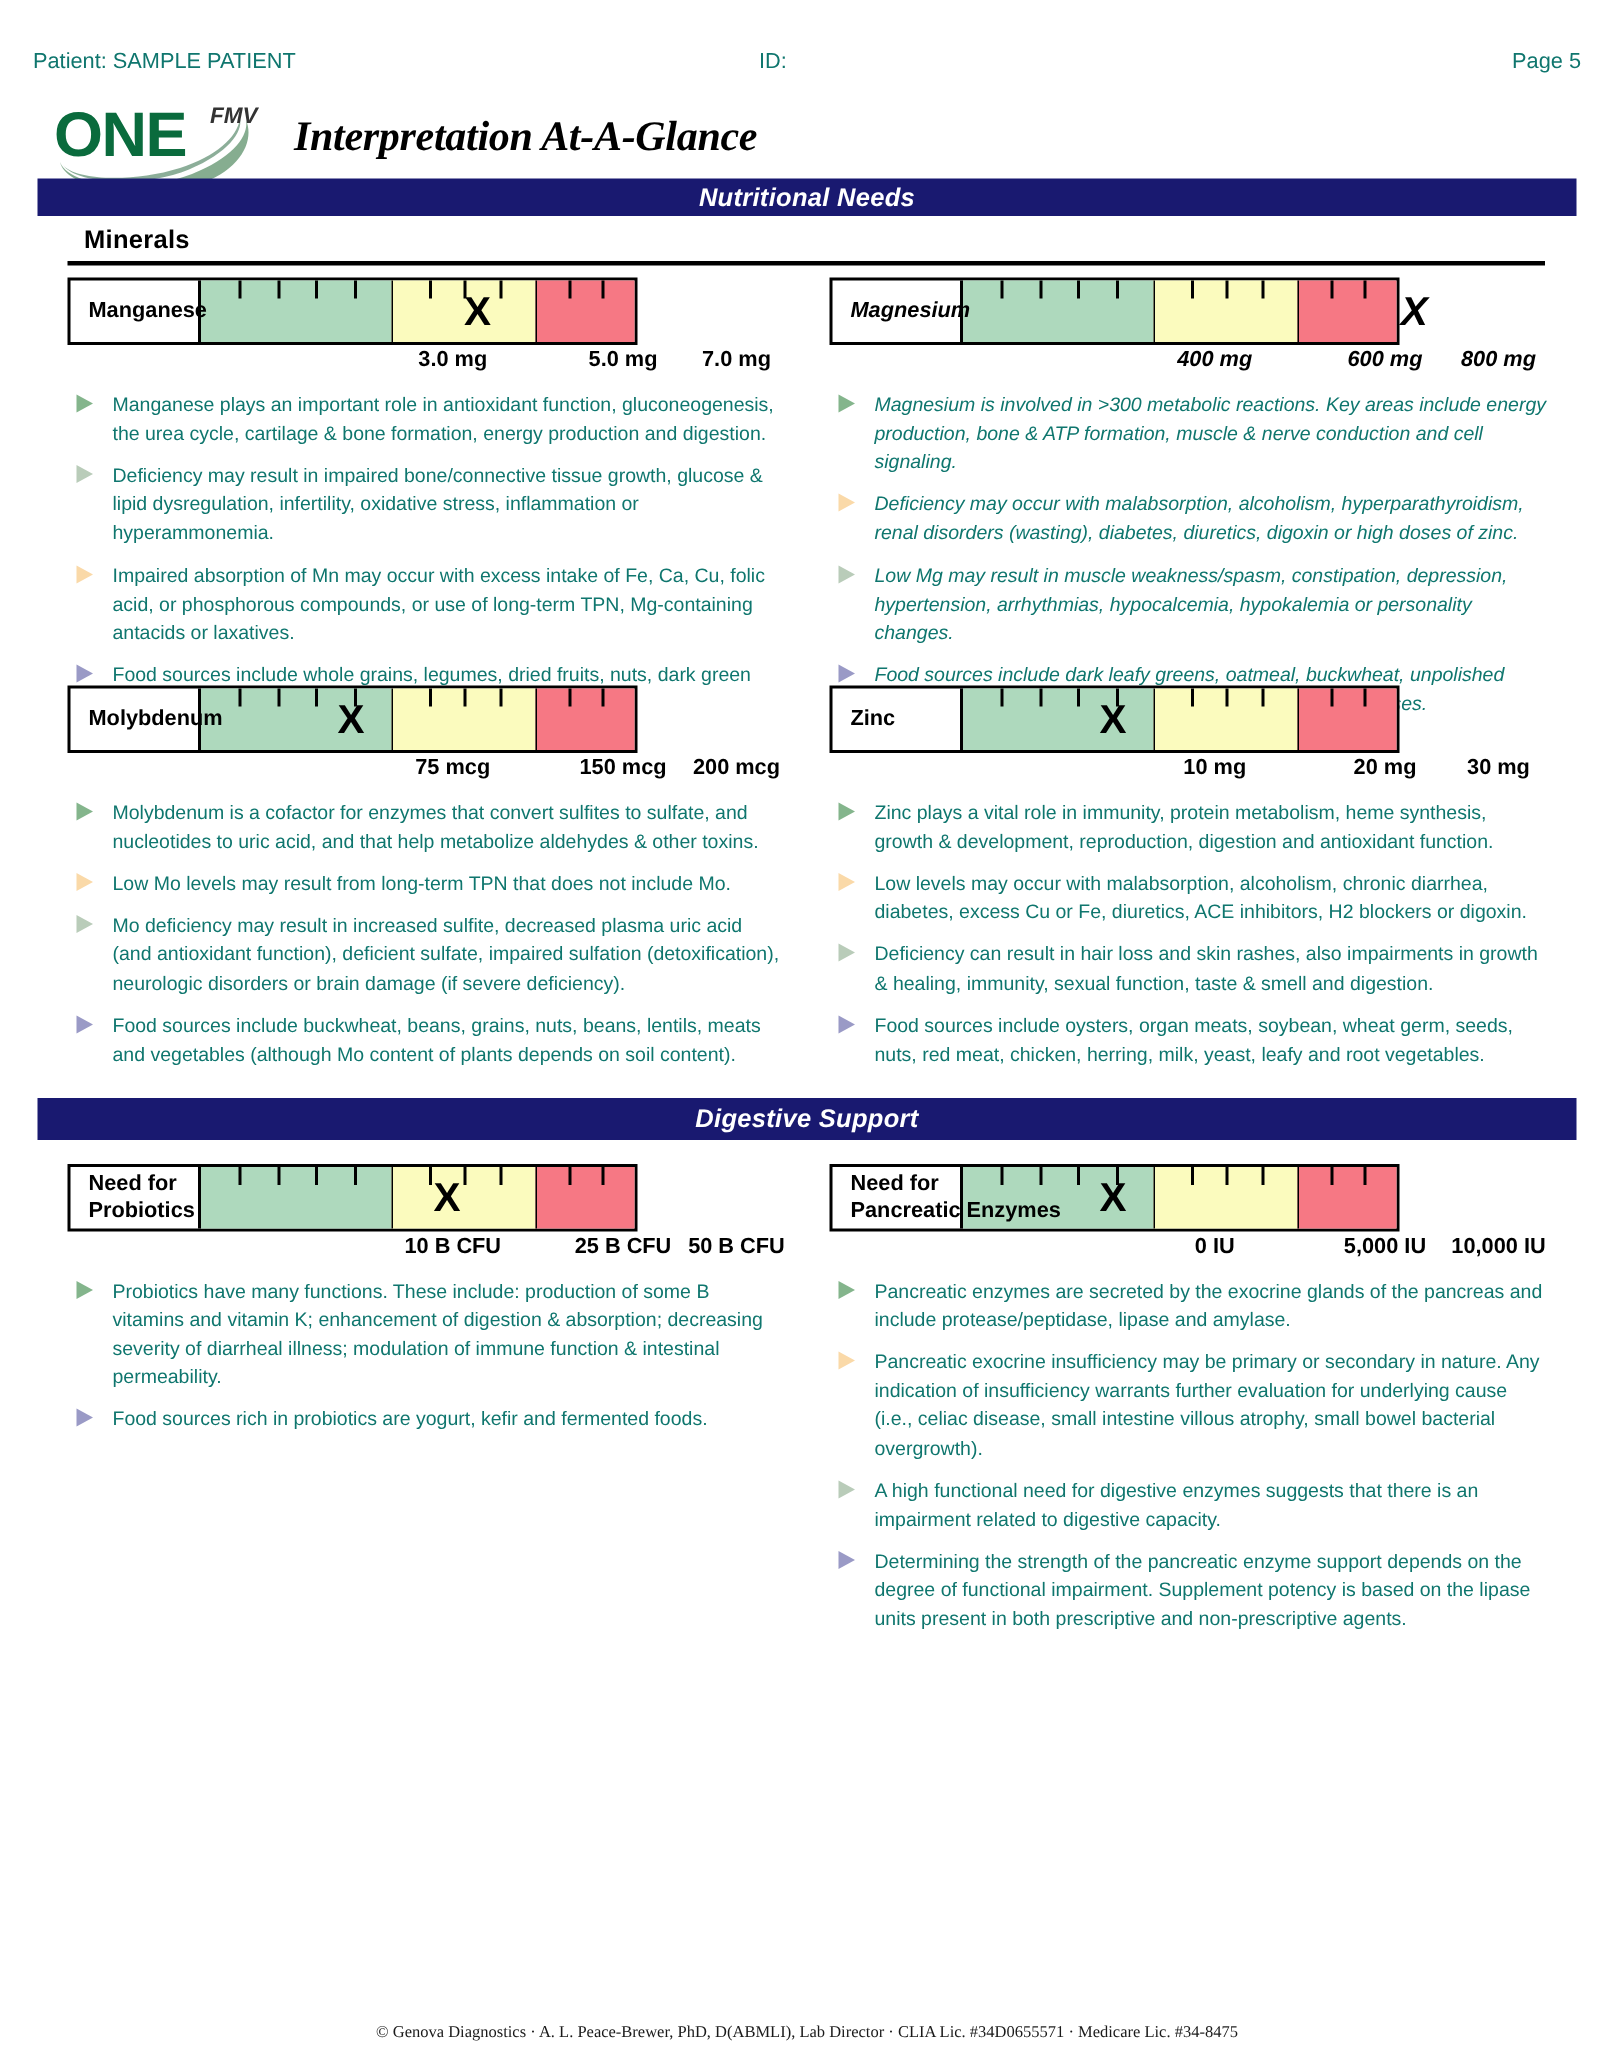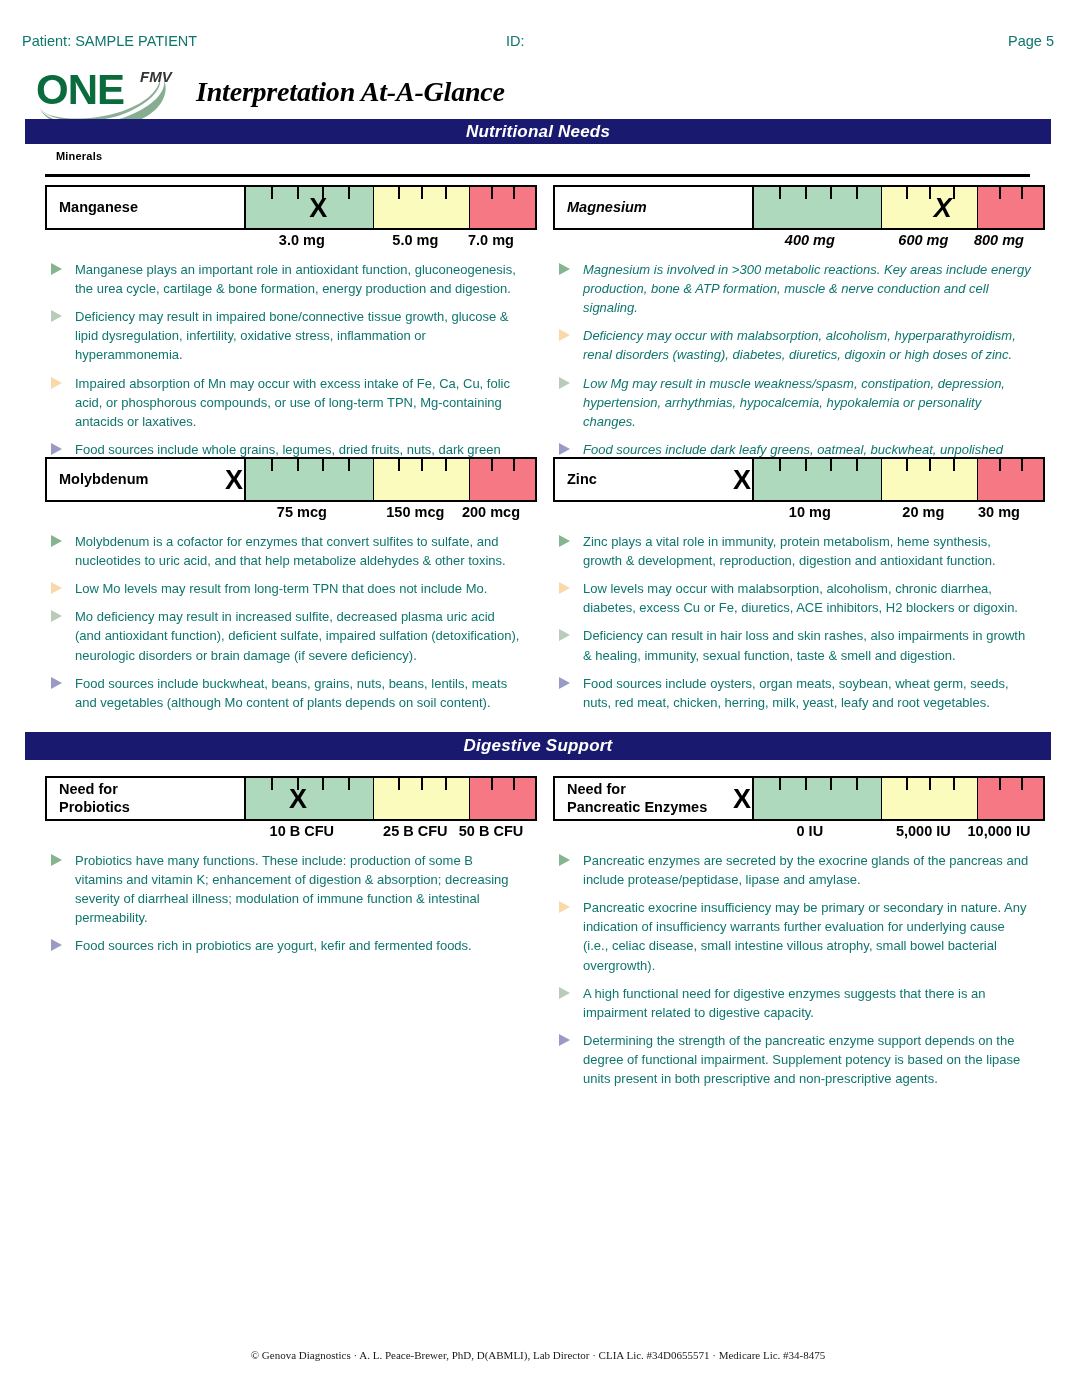--- a/index.html
+++ b/index.html
@@ -61,41 +61,41 @@
     justify-content: center;
     letter-spacing: 0.2px;
   }
   #banner-nutritional { top: 119px; }
   #banner-digestive  { top: 732px; height: 28px; }
 
   
   .subhead {
     position: absolute;
     left: 56px; top: 150px;
-    font-size: 11px;
+    font-size: 17px;
     font-weight: bold;
     letter-spacing: 0.2px;
   }
   .subhead-rule {
     position: absolute;
     left: 45px; top: 174px;
     width: 985px; height: 3px;
     background: #000;
   }
 
   
   .block { position: absolute; width: 478px; }
   .block.left  { left: 45px; }
   .block.right { left: 553px; }
 
   
   .bar-wrap { position: relative; height: 45px; }
   .bar-outer {
     position: absolute; left: 0; top: 0;
-    width: 492px; height: 45px;
+    width: 380px; height: 45px;
     border: 2px solid #000;
     background: #fff;
   }
   .bar-label {
     position: absolute;
     left: 12px; top: 0;
     height: 100%;
     display: flex; flex-direction: column;
     justify-content: center;
     font-size: 14.5px; font-weight: bold;

